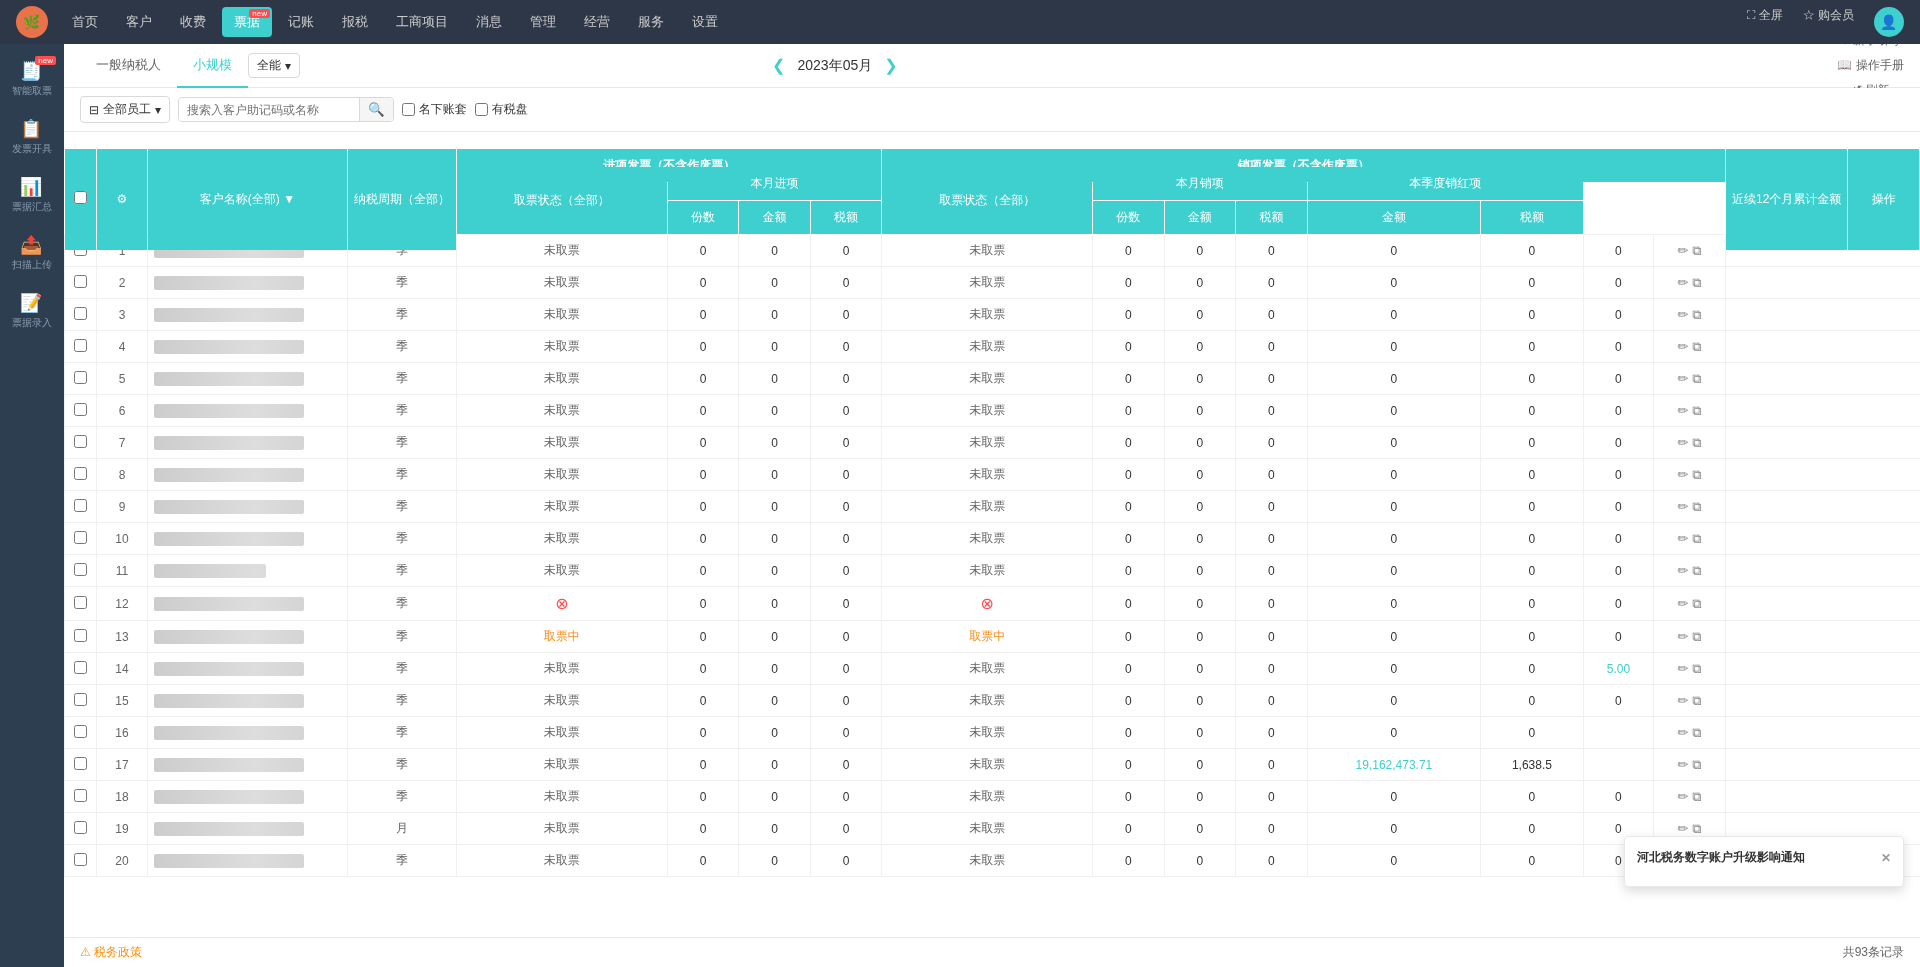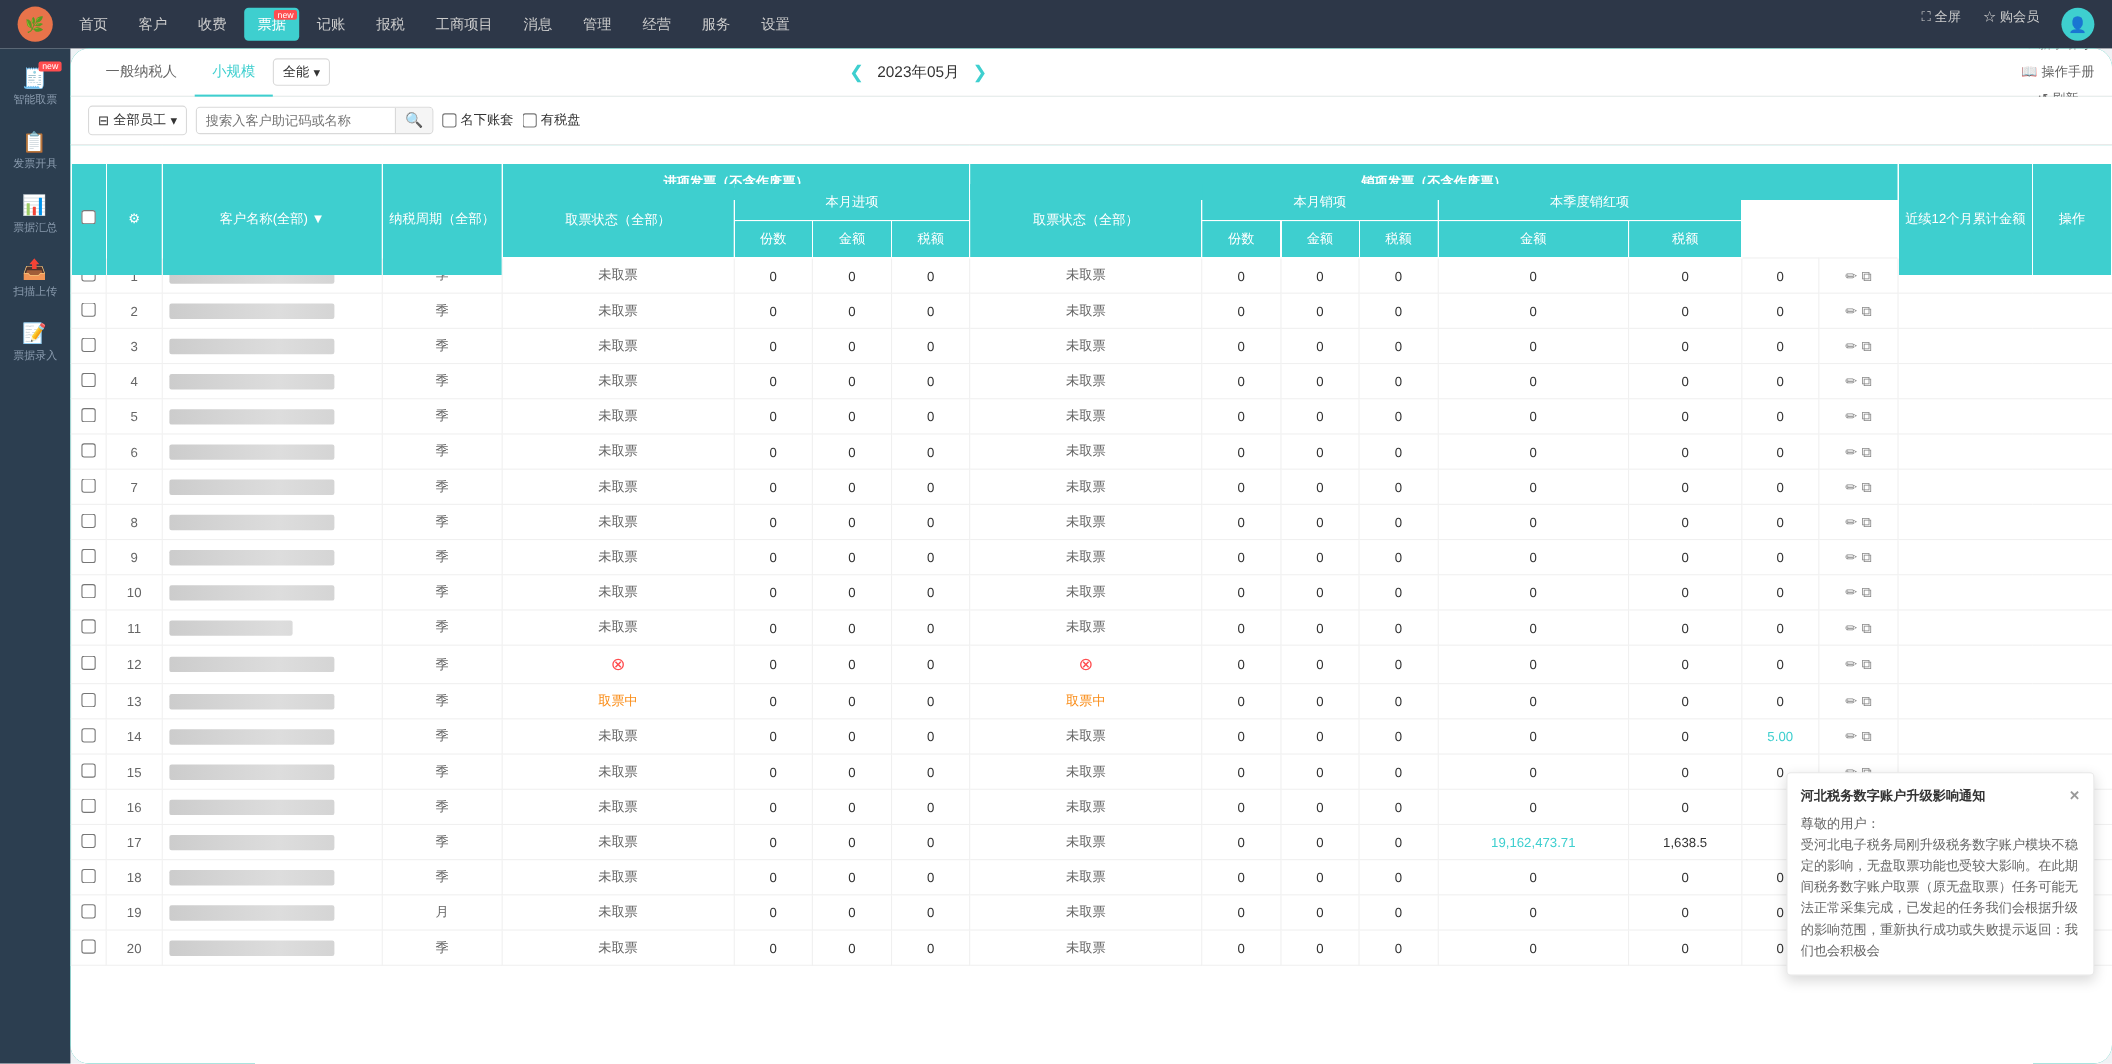--- a/index.html
+++ b/index.html
@@ -16,21 +16,21 @@
     .nav-right span { cursor: pointer; }
 
     
     .layout { display: flex; height: calc(967px - 44px); }
     .sidebar { width: 64px; background: #2c3e50; display: flex; flex-direction: column; align-items: center; padding-top: 8px; gap: 4px; flex-shrink: 0; }
     .sidebar-item { display: flex; flex-direction: column; align-items: center; gap: 2px; padding: 8px 4px; cursor: pointer; width: 100%; border-radius: 4px; color: #8a9bae; font-size: 10px; position: relative; }
     .sidebar-item .new-badge { position: absolute; top: 4px; right: 8px; background: #ff4d4f; color: white; font-size: 8px; padding: 0 3px; border-radius: 2px; }
     .sidebar-item .icon { font-size: 18px; }
 
     
-    .main { flex: 1; display: flex; flex-direction: column; overflow: hidden; background: #14b8a6; border-radius: 17px; }
+    .main { flex: 1; display: flex; flex-direction: column; overflow: hidden; background: #14532d; }
 
     
     .sub-nav { background: white; padding: 0 16px; display: flex; align-items: center; border-bottom: 1px solid #e8e8e8; height: 44px; gap: 0; }
     .sub-nav-item { padding: 12px 16px; cursor: pointer; font-size: 13px; color: #666; border-bottom: 2px solid transparent; white-space: nowrap; }
     .sub-nav-item.active { color: #3ecfcf; border-bottom: 2px solid #3ecfcf; font-weight: 500; }
     .period-btn { background: none; border: none; cursor: pointer; color: #3ecfcf; font-size: 16px; padding: 4px; }
     .period-text { font-size: 14px; font-weight: 500; color: #333; }
     .sub-nav-right { margin-left: auto; display: flex; align-items: center; gap: 8px; font-size: 12px; color: #666; flex-direction: column; }
     .sub-nav-right span { cursor: pointer; }
 
@@ -656,24 +656,26 @@
     <div class="action-icons">
       <span class="action-icon">✏</span>
       <span class="action-icon">⧉</span>
     </div>
               </td>
             </tr>
           </tbody>
       </table>
     </div>
 
+    <div class="footer-bar">
+      <span class="tax-policy">⚠ 税务政策</span>
+      <span style="margin-left:auto">共93条记录</span>
+    </div>
 
   </div>
 </div>
 
 <div class="notification-popup">
   <div class="notif-header">
     <span>河北税务数字账户升级影响通知</span>
     <span class="notif-close">✕</span>
   </div>
-  <p style="white-space:pre-line">尊敬的用户：
-受河北电子税务局刚升级税务数字账户模块不稳定的影响，无盘取票功能也受较大影响。在此期间税务数字账户取票（原无盘取票）任务可能无法正常采集完成，已发起的任务我们会根据升级的影响范围，重新执行成功或失败提示返回：我们也会积极会</p>
 </div>
 
 </body></html>

